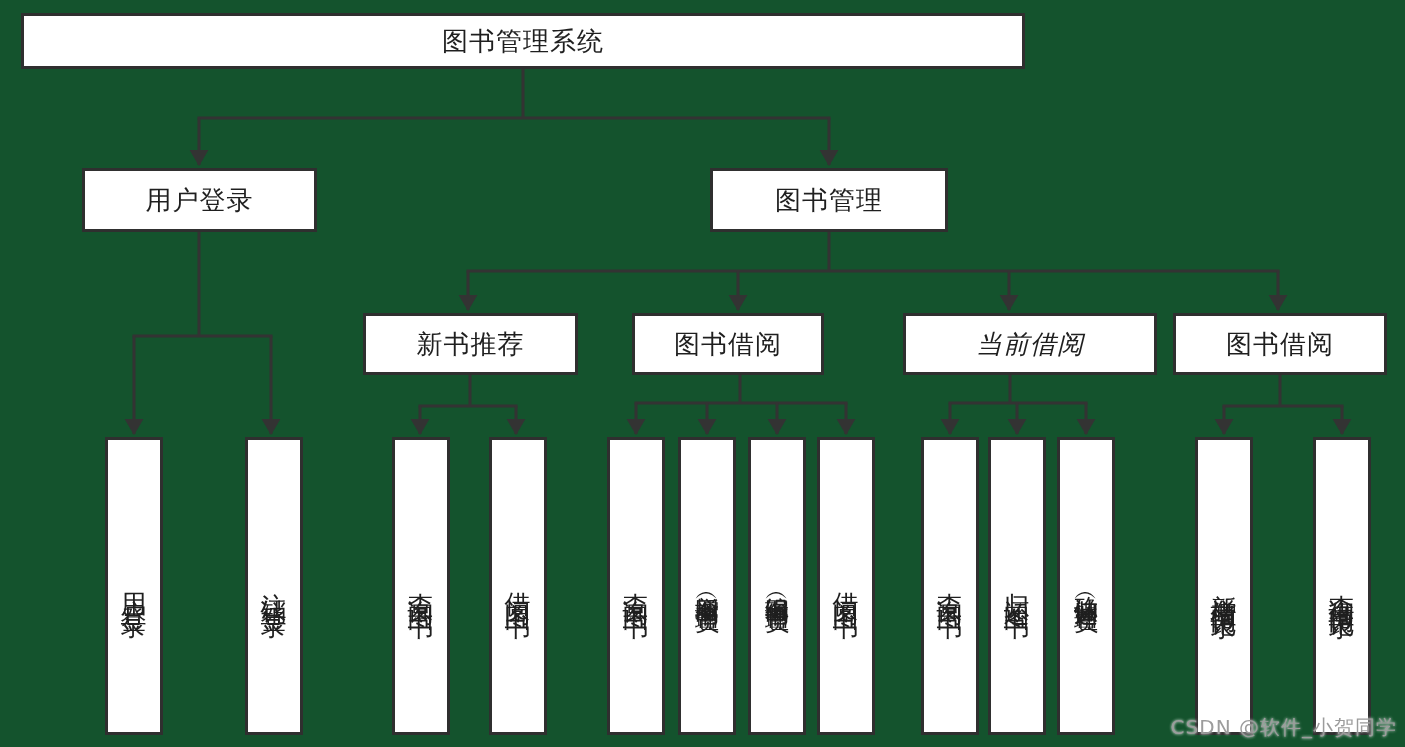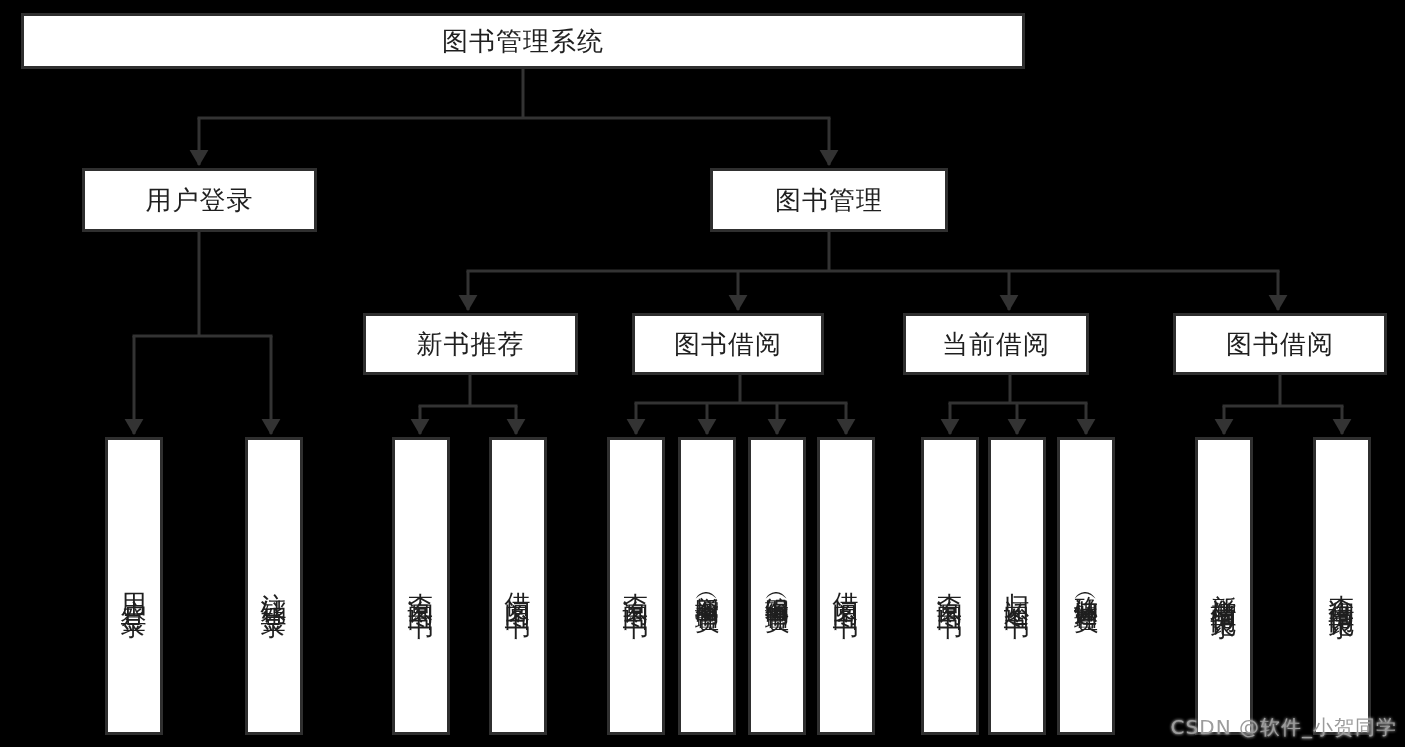--- a/index.html
+++ b/index.html
@@ -5,21 +5,21 @@
   html, body {
     margin: 0;
     padding: 0;
     background: #ffffff;
     font-family: "DejaVu Sans", "Liberation Sans", sans-serif;
   }
   .stage {
     position: relative;
     width: 1405px;
     height: 747px;
-    background: #000000;
+    background: #14532d;
     overflow: hidden;
   }
   .connectors {
     position: absolute;
     left: 0; top: 0;
     width: 1405px;
     height: 747px;
     pointer-events: none;
   }
   .node {
@@ -56,21 +56,21 @@
   .node.leaf.long span {
     font-size: 24px;
     letter-spacing: 2px;
   }
   
   .n-root           { left: 21px;   top: 13px;  width: 1004px; height: 56px; }
   .n-user-login     { left: 82px;   top: 168px; width: 235px;  height: 64px; }
   .n-book-mgmt      { left: 710px;  top: 168px; width: 238px;  height: 64px; }
   .n-new-book-rec   { left: 363px;  top: 313px; width: 215px;  height: 62px; }
   .n-book-borrow    { left: 632px;  top: 313px; width: 192px;  height: 62px; }
-  .n-current-borrow { left: 903px;  top: 313px; width: 186px;  height: 62px; }
+  .n-current-borrow { left: 903px;  top: 313px; width: 254px;  height: 62px; font-style: italic; }
   .n-borrow-records { left: 1173px; top: 313px; width: 214px;  height: 62px; }
   .n-leaf-login     { left: 105px; }
   .n-leaf-logout    { left: 245px; }
   .n-rec-query      { left: 392px; }
   .n-rec-borrow     { left: 489px; }
   .n-bb-query       { left: 607px; }
   .n-bb-add         { left: 678px; }
   .n-bb-edit        { left: 748px; }
   .n-bb-borrow      { left: 817px; }
   .n-cb-query       { left: 921px; }

